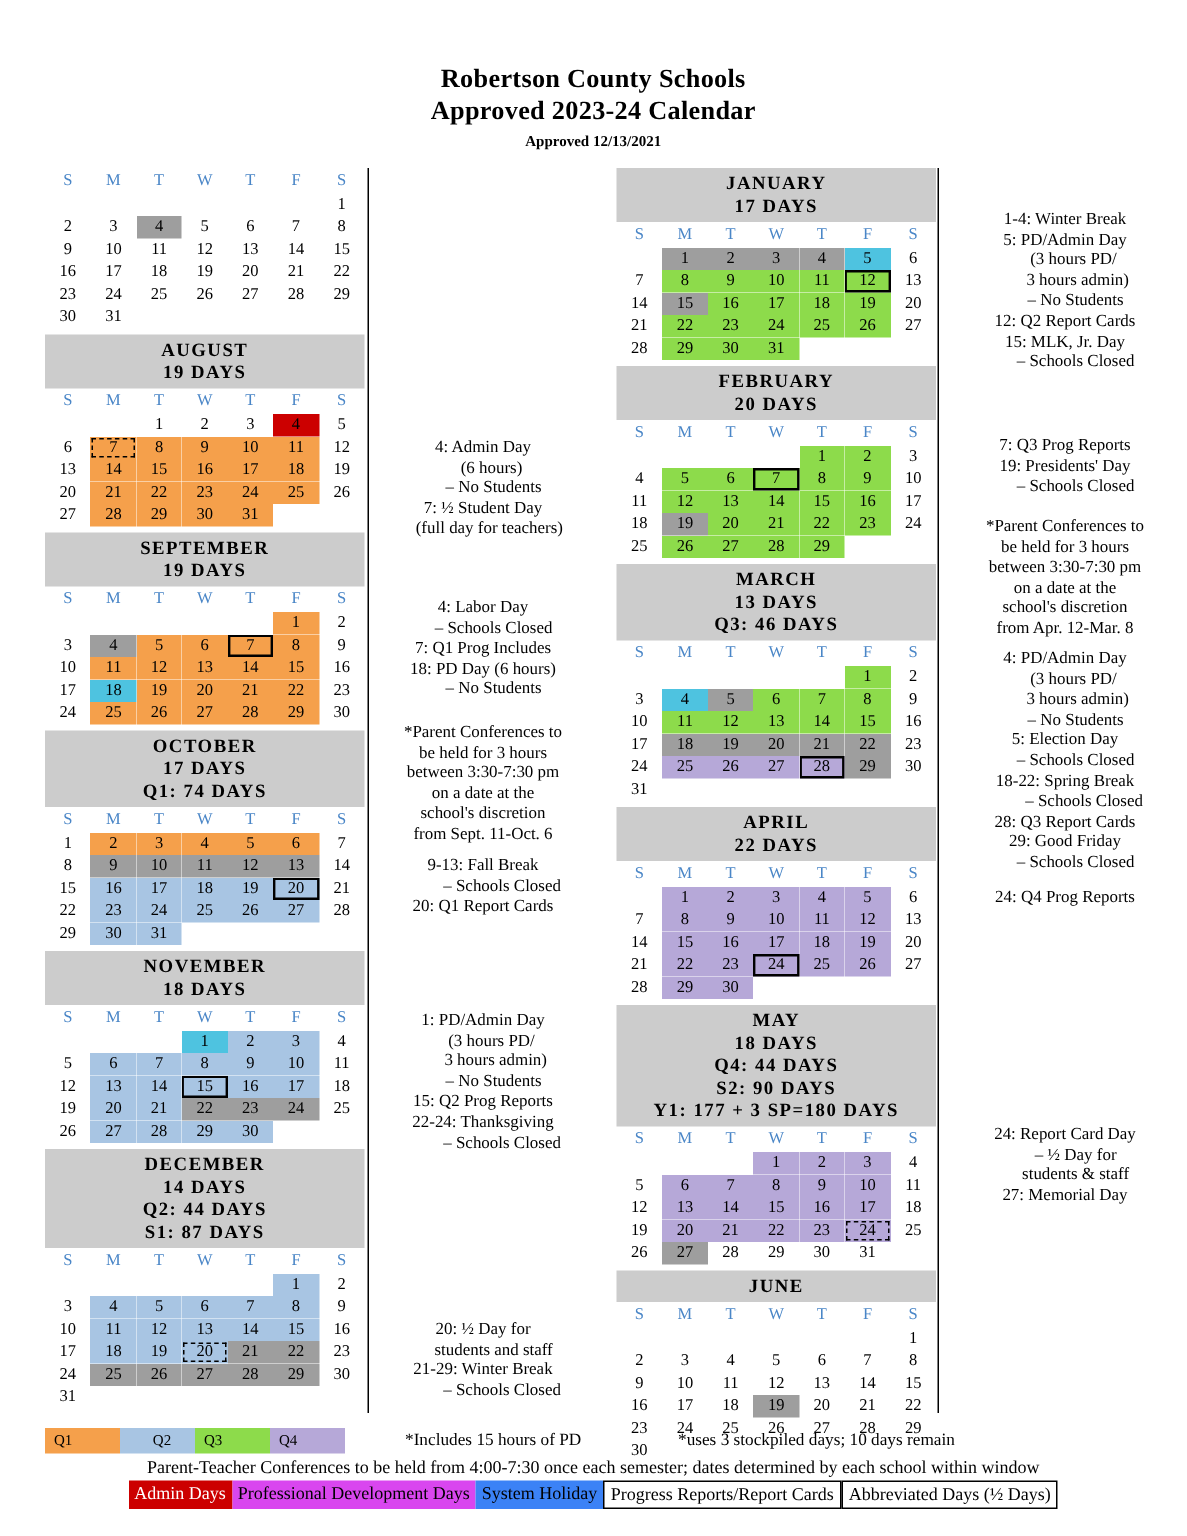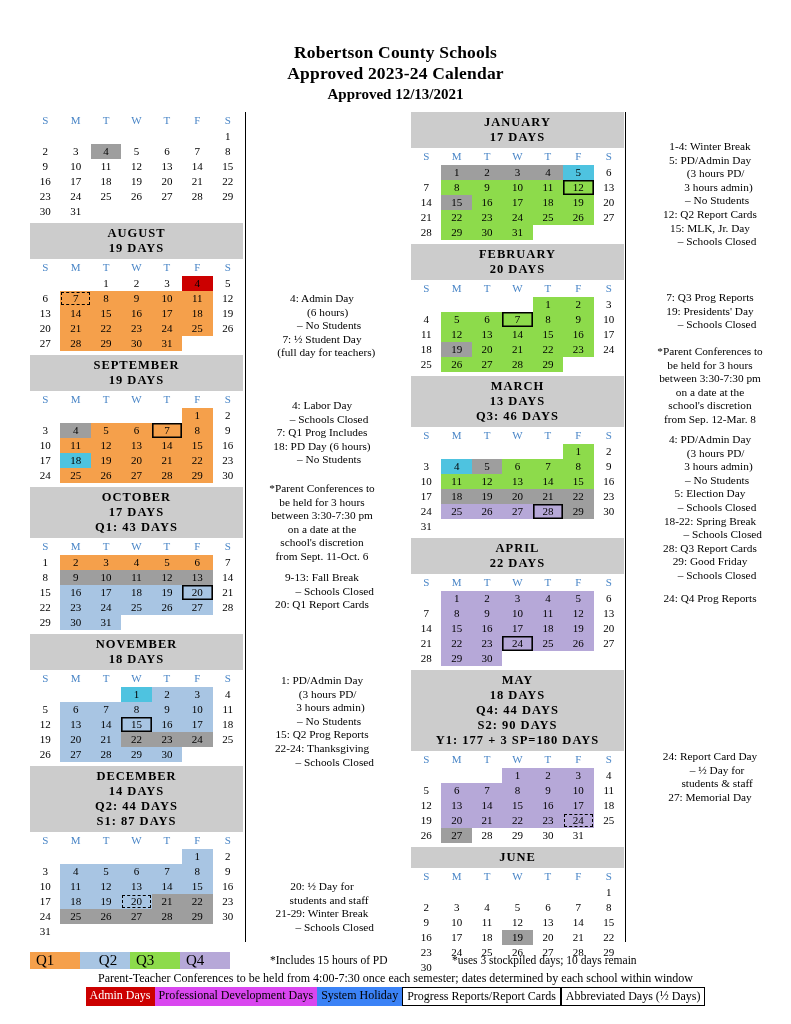--- a/index.html
+++ b/index.html
@@ -8,21 +8,21 @@
     font-family:"Liberation Serif", serif;
     color:#000;
     position:relative;
     overflow:hidden;
   }
   .page{width:791px;height:1024px;position:relative;}
 
   
   .title-block{text-align:center;padding-top:42px;}
   .title-1,.title-2{font-weight:bold;font-size:17.5px;line-height:21px;letter-spacing:.2px;}
-  .title-3{font-weight:bold;font-size:15px;line-height:17px;margin-top:2px;}
+  .title-3{font-weight:bold;font-size:10px;line-height:17px;margin-top:2px;}
 
   
   .cols{position:absolute;top:112px;left:0;width:791px;}
   .col{position:absolute;top:0;}
   .col-left{left:30px;width:213px;}
   .col-notes-left{left:252px;width:140px;}
   .col-mid{left:411px;width:213px;}
   .col-notes-right{left:630px;width:160px;}
 
   .vrule{position:absolute;width:0;border-left:1.6px solid #000;}
@@ -62,21 +62,21 @@
   .o-dash{outline:1.4px dashed #000;outline-offset:-2px;}
 
   
   .note{font-size:11.3px;line-height:13.6px;text-align:center;}
   .note .ln{display:block;white-space:pre;}
 
   
   .footer{position:absolute;left:0;top:952px;width:791px;}
   .legend-row1{position:relative;height:17px;}
   .qbar{position:absolute;left:30px;top:0;display:flex;}
-  .qbar div{width:50px;height:17px;font-size:15px;line-height:17px;padding-left:6px;box-sizing:border-box;}
+  .qbar div{width:50px;height:17px;font-size:10px;line-height:17px;padding-left:6px;box-sizing:border-box;}
   .note-pd{position:absolute;left:270px;top:0;font-size:11.5px;line-height:17px;}
   .note-stock{position:absolute;left:452px;top:0;font-size:11.5px;line-height:17px;}
   .conf-line{text-align:center;font-size:12px;line-height:16px;margin-top:1px;}
   .legend-row2{display:flex;justify-content:center;align-items:stretch;margin-top:1px;}
   .legend-row2 span{font-size:12px;line-height:17px;padding:0 4px;white-space:nowrap;}
   .lg-admin{background:#cc0000;color:#fff;}
   .lg-pd{background:#d946ef;}
   .lg-sys{background:#3b82f6;}
   .lg-prog{border:1.4px solid #000;}
   .lg-abbr{border:1.4px solid #000;}
@@ -481,21 +481,21 @@
                   <span class="num">30</span>
                 </td>
               </tr>
             </tbody>
           </table>
         </div>
         <div class="month">
           <div class="mhead">
             <span class="line">OCTOBER</span>
             <span class="line">17 DAYS</span>
-            <span class="line">Q1: 43 DAYS</span>
+            <span class="line">Q1: 74 DAYS</span>
           </div>
           <table class="cal">
             <thead>
               <tr>
                 <th>S</th>
                 <th>M</th>
                 <th>T</th>
                 <th>W</th>
                 <th>T</th>
                 <th>F</th>
@@ -1721,21 +1721,21 @@
           <span class="ln">7: Q3 Prog Reports</span>
           <span class="ln">19: Presidents' Day</span>
           <span class="ln">     – Schools Closed</span>
         </div>
         <div class="note" style="position: absolute; top: 233px; left: 0px; width: 100%;">
           <span class="ln">*Parent Conferences to</span>
           <span class="ln">be held for 3 hours</span>
           <span class="ln">between 3:30-7:30 pm</span>
           <span class="ln">on a date at the</span>
           <span class="ln">school's discretion</span>
-          <span class="ln">from Sep. 12-Mar. 8</span>
+          <span class="ln">from Apr. 12-Mar. 8</span>
         </div>
         <div class="note" style="position: absolute; top: 321px; left: 0px; width: 100%;">
           <span class="ln">4: PD/Admin Day</span>
           <span class="ln">    (3 hours PD/</span>
           <span class="ln">      3 hours admin)</span>
           <span class="ln">     – No Students</span>
           <span class="ln">5: Election Day</span>
           <span class="ln">     – Schools Closed</span>
           <span class="ln">18-22: Spring Break</span>
           <span class="ln">         – Schools Closed</span>

